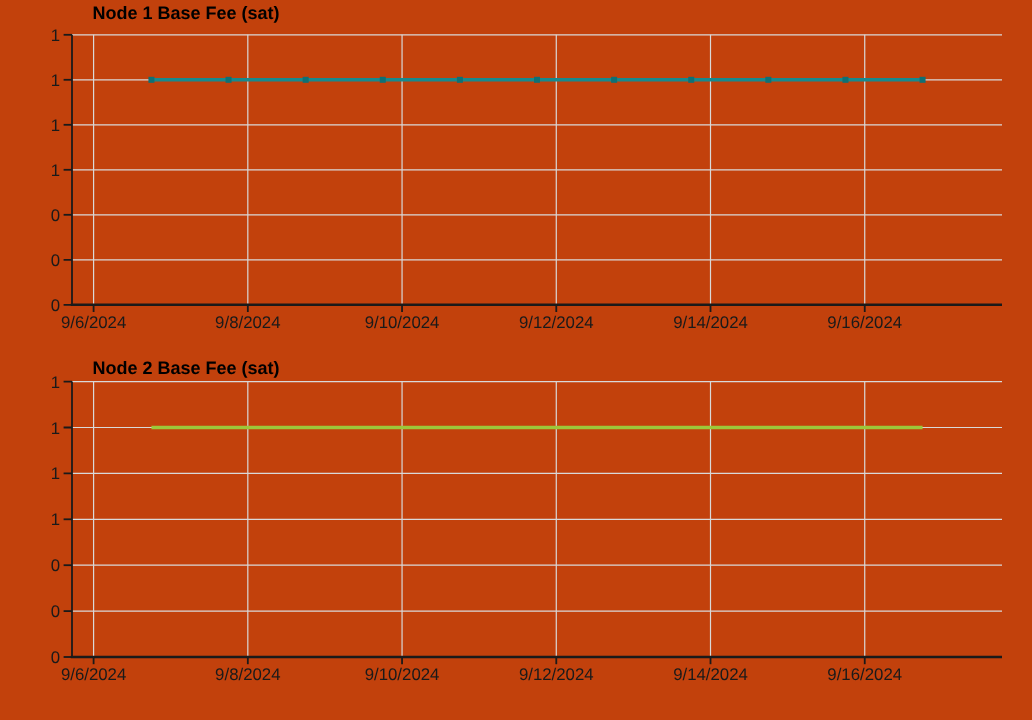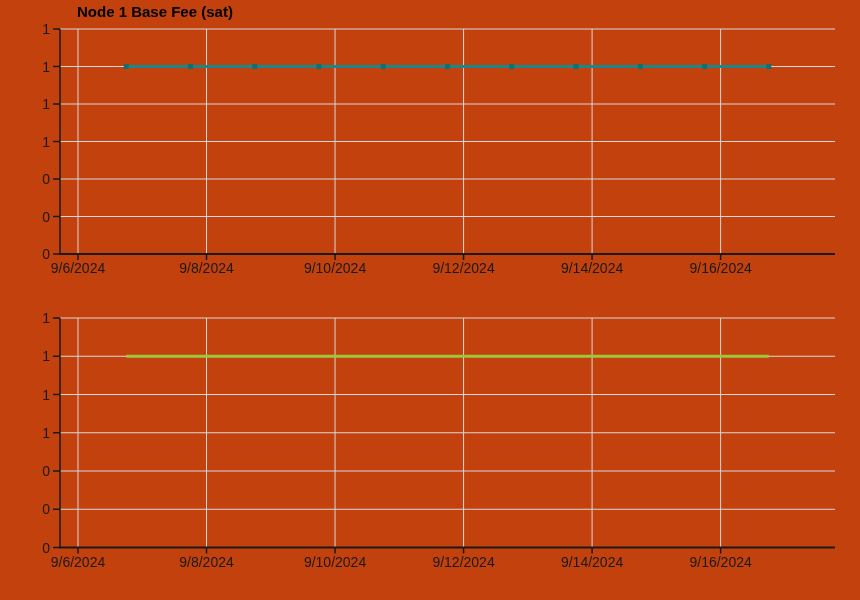--- a/index.html
+++ b/index.html
@@ -84,20 +84,21 @@
           <rect x="509.26202321724713" y="64" width="5" height="5" fill="#0f7074"></rect>
           <rect x="573.5240464344943" y="64" width="5" height="5" fill="#0f7074"></rect>
           <rect x="637.7860696517413" y="64" width="5" height="5" fill="#0f7074"></rect>
           <rect x="702.0480928689884" y="64" width="5" height="5" fill="#0f7074"></rect>
           <rect x="766.3101160862354" y="64" width="5" height="5" fill="#0f7074"></rect>
         </g>
       </svg>
   </section>
 
   <section class="chart" id="chart-1" style="top: 289px; height: 311px;">
+    <h2 class="chart-title" style="top: 10px;">Node 2 Base Fee (sat)</h2>
     <svg class="plot" xmlns="http://www.w3.org/2000/svg" width="860" height="311" viewBox="0 0 860 311">
         <g>
           <line x1="60" x2="835" y1="29" y2="29" stroke="#d9d9d9" stroke-width="1"></line>
           <line x1="60" x2="835" y1="67.25" y2="67.25" stroke="#d9d9d9" stroke-width="1"></line>
           <line x1="60" x2="835" y1="105.49999999999997" y2="105.49999999999997" stroke="#d9d9d9" stroke-width="1"></line>
           <line x1="60" x2="835" y1="143.75" y2="143.75" stroke="#d9d9d9" stroke-width="1"></line>
           <line x1="60" x2="835" y1="182" y2="182" stroke="#d9d9d9" stroke-width="1"></line>
           <line x1="60" x2="835" y1="220.25" y2="220.25" stroke="#d9d9d9" stroke-width="1"></line>
         </g>
         <g>

